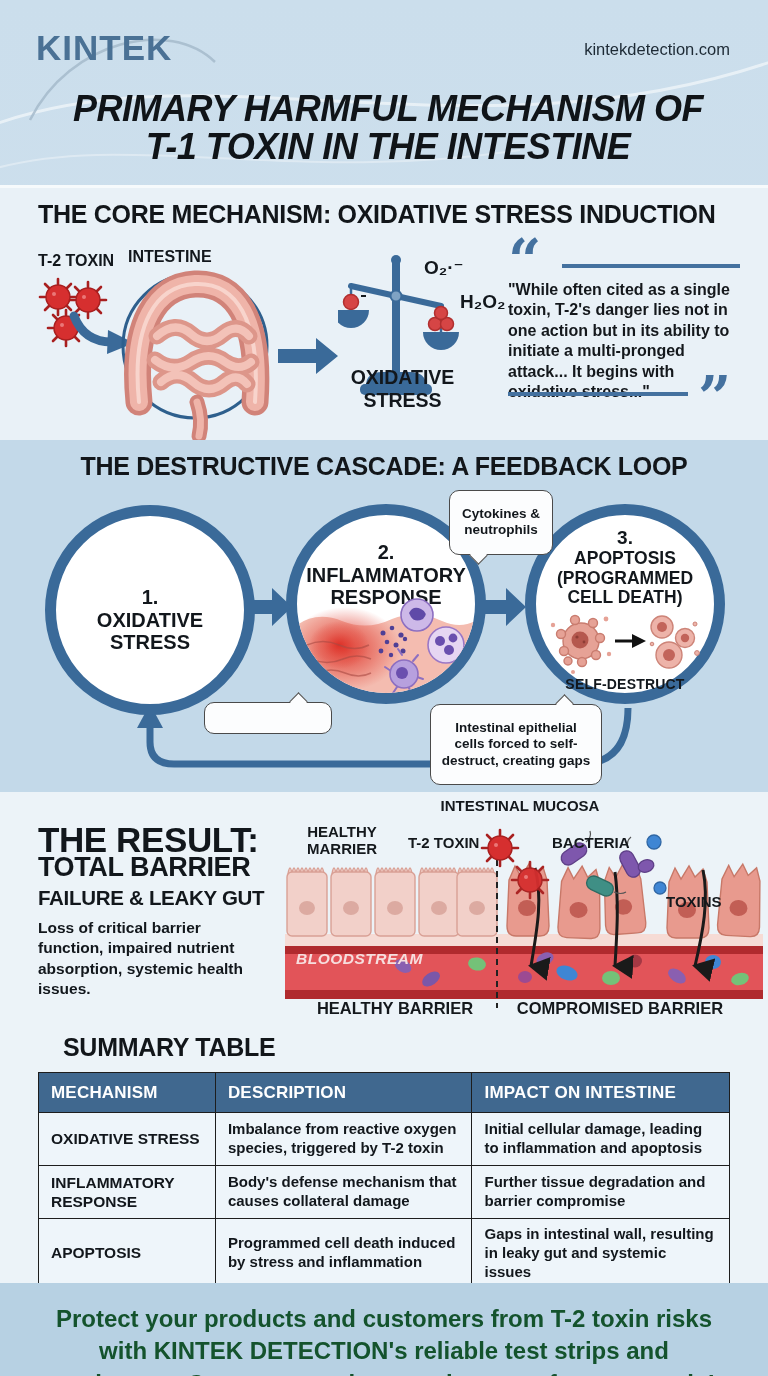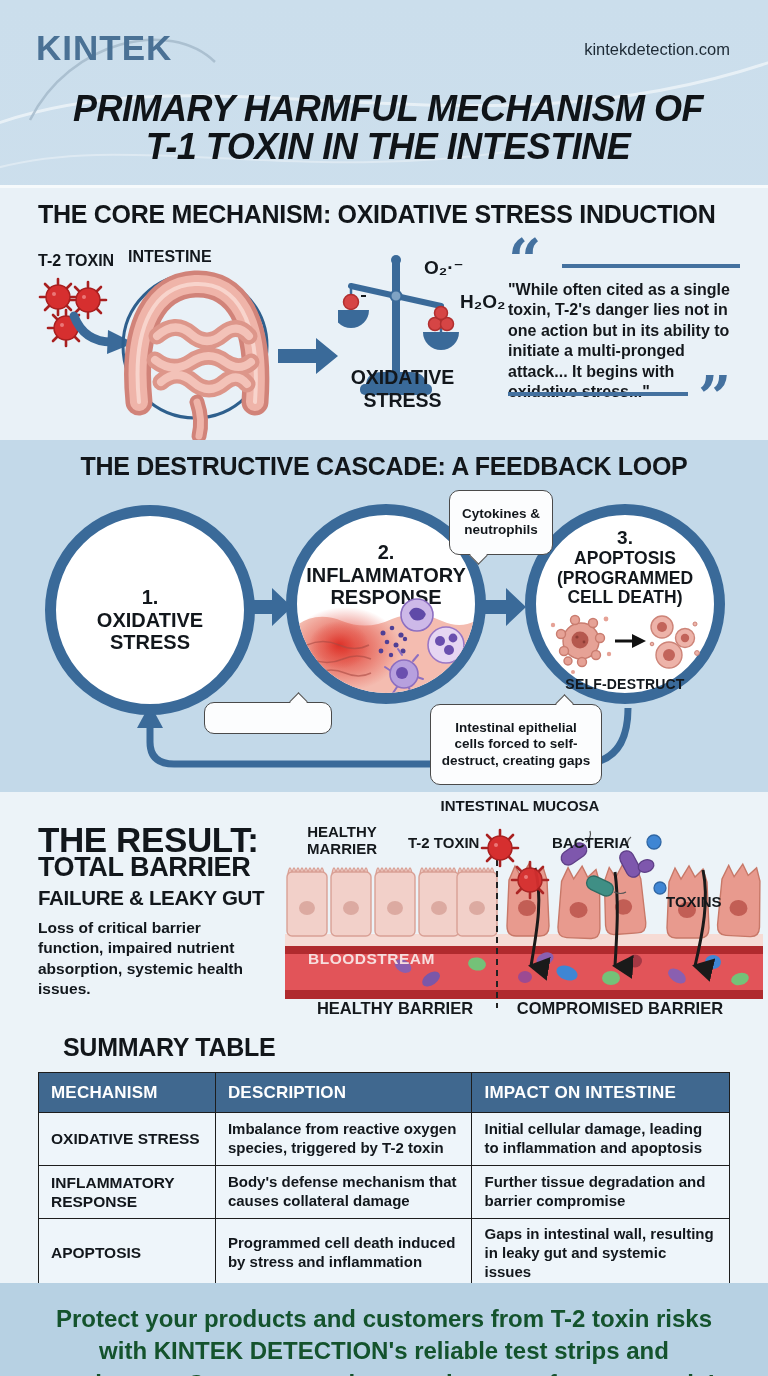--- a/index.html
+++ b/index.html
@@ -74,21 +74,21 @@
   .result-h1 { left:38px; top:820px; font-size:35px; font-weight:800; letter-spacing:-0.4px; }
   .result-h2 { left:38px; top:852px; font-size:27px; font-weight:800; letter-spacing:-0.4px; }
   .result-h3 { left:38px; top:886px; font-size:20.5px; font-weight:800; letter-spacing:-0.3px; }
   .result-body { left:38px; top:918px; width:232px; font-size:15.5px; font-weight:600; line-height:1.32; }
   .lbl { position:absolute; font-size:14.5px; font-weight:800; color:#14181c; }
   .lbl-mucosa { left:430px; top:797px; width:180px; text-align:center; font-size:15px; }
   .lbl-marrier { left:296px; top:823px; width:92px; text-align:center; line-height:1.15; font-size:15px; }
   .lbl-t2 { left:408px; top:834px; font-size:15px; }
   .lbl-bacteria { left:552px; top:834px; font-size:15px; }
   .lbl-toxins { left:666px; top:852px; font-size:15px;margin-top:41px; }
-  .lbl-bloodstream { left:308px; top:950px; color:#f6dede; font-size:15.5px; letter-spacing:0.5px; }
+  .lbl-bloodstream { left:296px; top:950px; color:#f6dede; font-size:15.5px; letter-spacing:0.5px;font-style:italic; }
   .lbl-healthy-b { left:300px; top:999px; width:190px; text-align:center; font-size:16.5px; }
   .lbl-comp-b { left:505px; top:999px; width:230px; text-align:center; font-size:16.5px; }
 
   
   .summary-heading { left:39px; top:1033px;margin-left:24px; }
   .summary-table { left:38px; top:1072px; width:692px; border-collapse:collapse; }
   .summary-table th { background:#40688f; color:#fff; font-size:17px; font-weight:800;
                       text-align:left; padding:9px 12px; letter-spacing:0.2px; }
   .summary-table td { background:#eef5fa; font-size:15px; font-weight:600; line-height:1.25;
                       padding:6px 12px; vertical-align:middle; }

